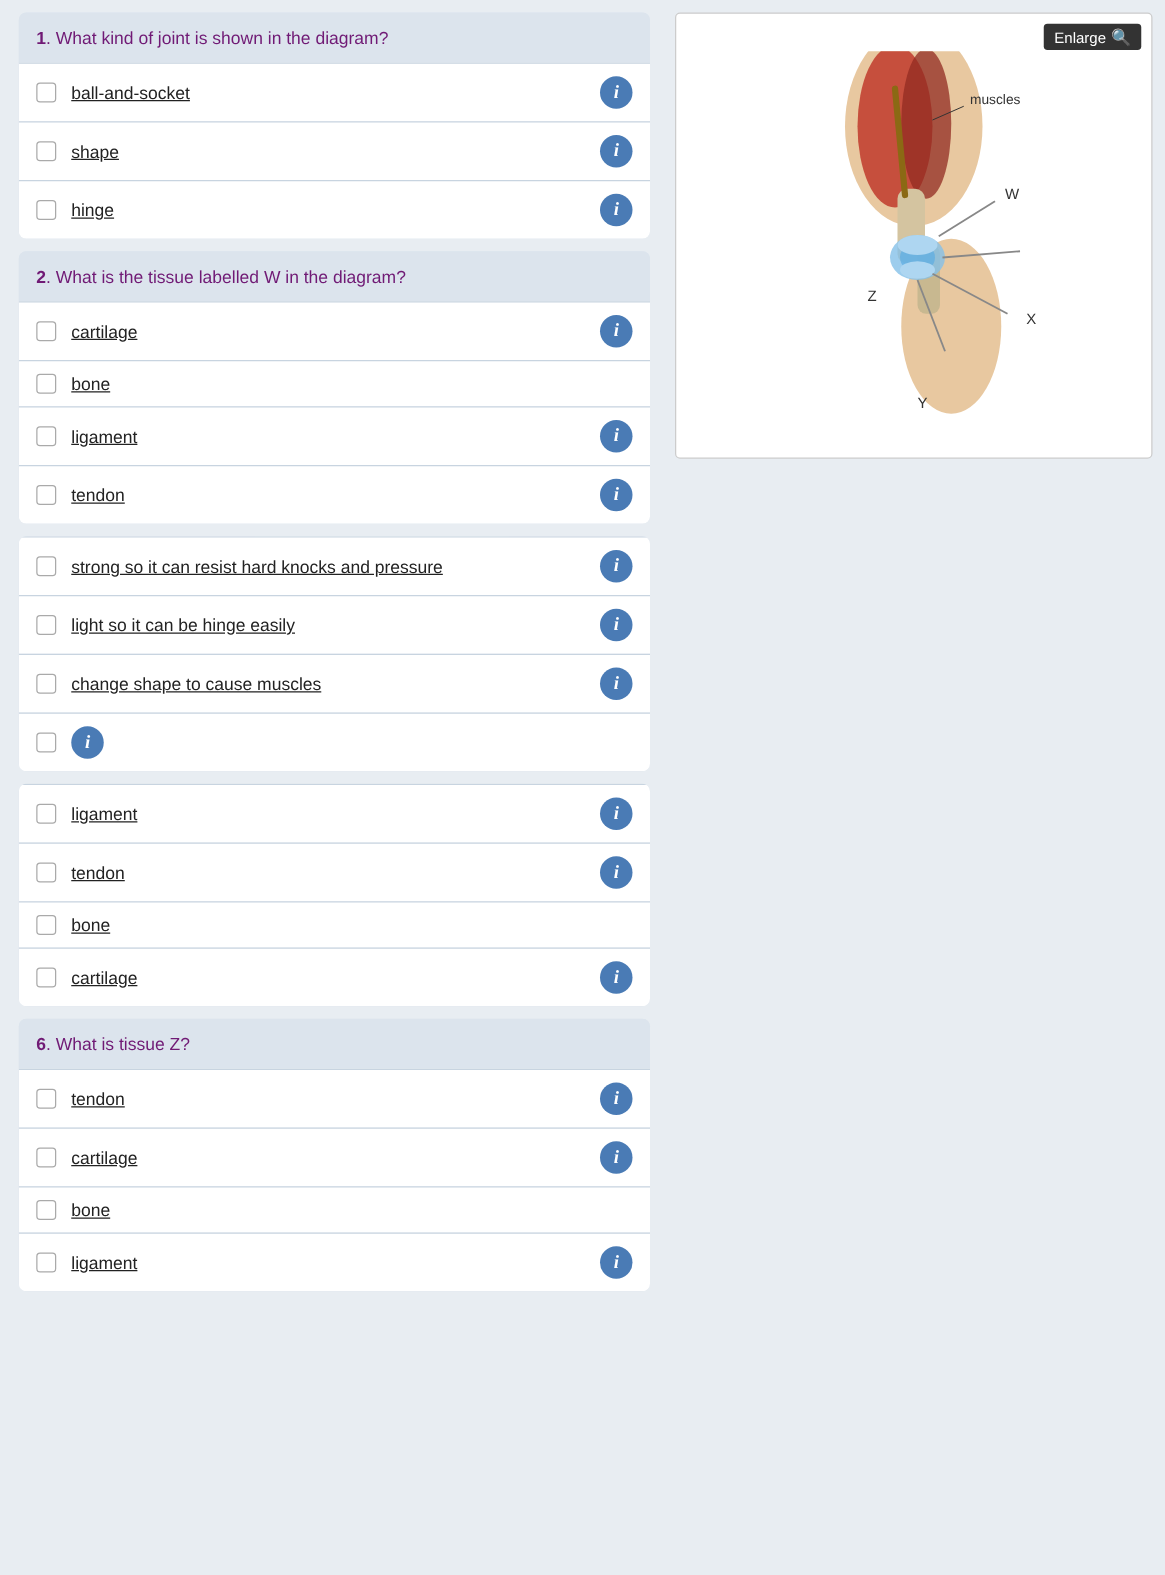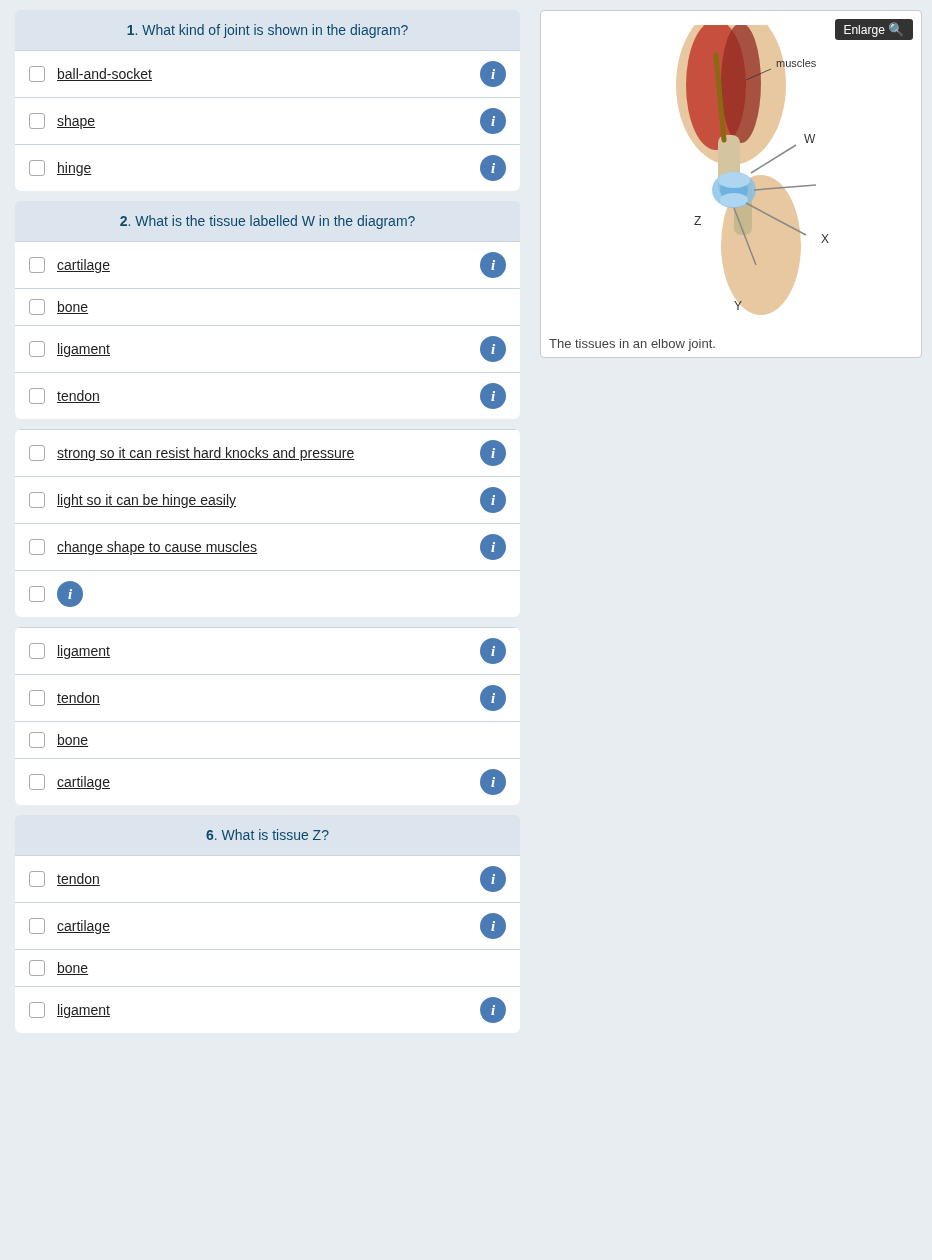--- a/index.html
+++ b/index.html
@@ -28,22 +28,21 @@
       background: #dce4ed;
       border-radius: 6px;
       margin-bottom: 10px;
       overflow: hidden;
     }
 
     .question-header {
       background: #dce4ed;
       padding: 12px 14px;
       font-size: 14px;
-      color: #0c4a6e;
-      text-align: center;
+      color: #701a75;
     }
 
     .question-header strong {
       font-weight: bold;
     }
 
     .answer-row {
       background: #ffffff;
       border-top: 1px solid #c8d4e0;
       display: flex;
@@ -89,22 +88,23 @@
       cursor: pointer;
       flex-shrink: 0;
       font-family: Georgia, serif;
     }
 
     
     .image-box {
       background: #fff;
       border: 1px solid #ccc;
       border-radius: 4px;
-      padding: 4px;
+      padding: 20px;
       position: relative;
+      text-align: center;
     }
 
     .enlarge-btn {
       position: absolute;
       top: 8px;
       right: 8px;
       background: #333;
       color: #fff;
       font-size: 12px;
       padding: 3px 8px;
@@ -293,15 +293,14 @@
         <text x="108" y="200" font-size="12" fill="#333" font-family="Arial">Z</text>
 
         <text x="148" y="285" font-size="12" fill="#333" font-family="Arial">Y</text>
 
         <text x="235" y="218" font-size="12" fill="#333" font-family="Arial">X</text>
 
         <text x="190" y="42" font-size="11" fill="#333" font-family="Arial">muscles</text>
         <line x1="185" y1="44" x2="160" y2="55" stroke="#333" stroke-width="0.8"></line>
       </svg>
     </div>
-    <div class="image-caption">The tissues in an elbow joint.</div>
   </div>
 </div>
 
 </body></html>

